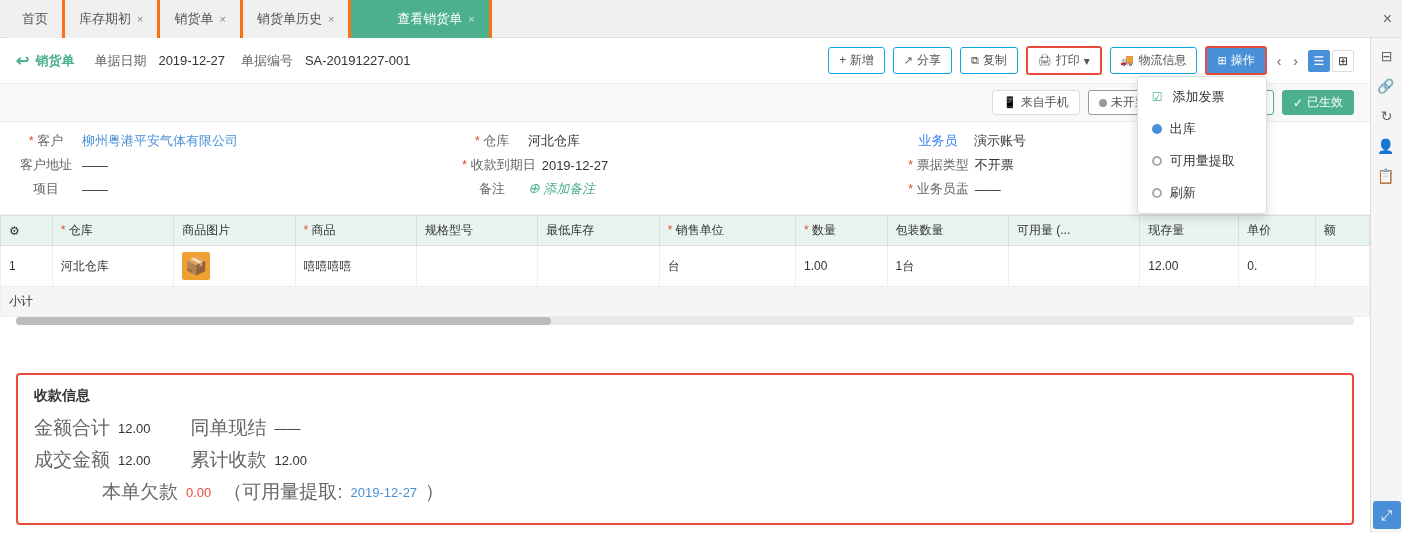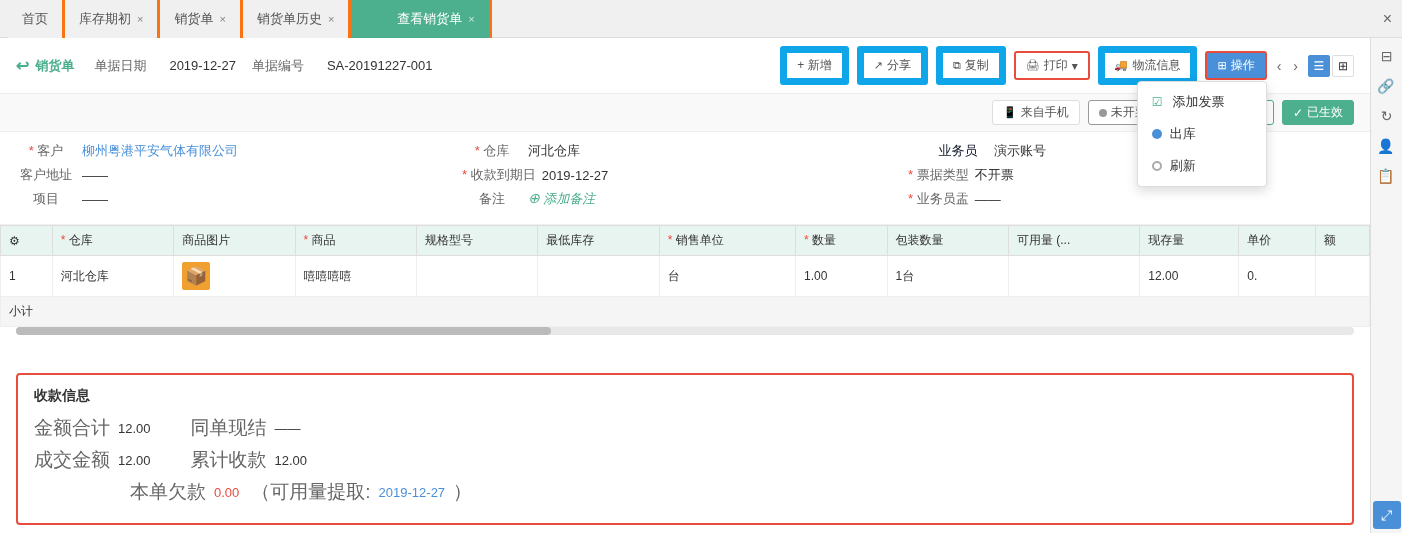--- a/index.html
+++ b/index.html
@@ -32,27 +32,27 @@
       background: #fff; height: calc(533px - 38px); overflow: hidden; display: flex; flex-direction: column;
     }
 
     
     .doc-header {
       display: flex; align-items: center; padding: 8px 16px; border-bottom: 1px solid #eee;
       background: #fff; gap: 20px;
     }
     .doc-title { display: flex; align-items: center; gap: 6px; color: #4caf8e; font-size: 13px; font-weight: bold; }
     .doc-meta { display: flex; align-items: center; gap: 16px; flex: 1; }
-    .doc-meta-item { display: flex; align-items: center; gap: 23px; font-size: 13px; color: #555; }
+    .doc-meta-item { display: flex; align-items: center; gap: 12px; font-size: 13px; color: #555; }
     .doc-meta-label { color: #666; }
     .doc-actions {
       display: flex; align-items: center; gap: 8px;
     }
     .btn-action {
-      display: flex; align-items: center; gap: 4px; padding: 4px 10px; border: 7px solid #0ea5e9;
+      display: flex; align-items: center; gap: 4px; padding: 4px 10px; border: 1px solid #0ea5e9;
       border-radius: 3px; background: #fff; cursor: pointer; font-size: 12px; color: #555;
     }
     .btn-operate {
       background: #4a90d9; color: #fff; border-color: #4a90d9; position: relative;
     }
 
     
     .second-toolbar {
       display: flex; align-items: center; padding: 6px 16px; border-bottom: 1px solid #eee;
       background: #f9f9f9; gap: 8px; justify-content: flex-end;
@@ -245,20 +245,24 @@
             <div class="dropdown-item">
               <span style="font-size:12px; color:#4caf8e; margin-right:2px;">☑</span>
               <span>添加发票</span>
             </div>
             <div class="dropdown-item">
               <span class="dropdown-dot dot-blue"></span>
               <span>出库</span>
             </div>
             <div class="dropdown-item">
               <span style="width:10px; height:10px; border-radius:50%; border:2px solid #aaa; display:inline-block;"></span>
+              <span>可用量提取</span>
+            </div>
+            <div class="dropdown-item">
+              <span style="width:10px; height:10px; border-radius:50%; border:2px solid #aaa; display:inline-block;"></span>
               <span>刷新</span>
             </div>
           </div>
         </div>
         <span class="nav-arrow">‹</span>
         <span class="nav-arrow">›</span>
         <div class="view-toggle">
           <div class="view-btn active">☰</div>
           <div class="view-btn">⊞</div>
         </div>
@@ -289,21 +293,21 @@
       <div class="form-row">
         <div class="form-field">
           <span class="form-label required">客户</span>
           <span class="form-value link">柳州粤港平安气体有限公司</span>
         </div>
         <div class="form-field">
           <span class="form-label required">仓库</span>
           <span class="form-value">河北仓库</span>
         </div>
         <div class="form-field">
-          <span class="form-label" style="color:#0f172a;margin-left:20px;">业务员</span>
+          <span class="form-label" style="color:#3b82f6;">业务员</span>
           <span class="form-value">演示账号</span>
         </div>
       </div>
       <div class="form-row">
         <div class="form-field">
           <span class="form-label">客户地址</span>
           <span class="form-value">——</span>
         </div>
         <div class="form-field">
           <span class="form-label required">收款到期日</span>
@@ -399,21 +403,21 @@
         <div class="payment-item">
           <span class="payment-label">成交金额</span>
           <span class="payment-value">12.00</span>
         </div>
         <div class="payment-item">
           <span class="payment-label">累计收款</span>
           <span class="payment-value">12.00</span>
         </div>
       </div>
       <div class="payment-row">
-        <div class="payment-item" style="margin-left: 96px;">
+        <div class="payment-item" style="margin-left: 68px;">
           <span class="payment-label">本单欠款</span>
           <span class="payment-value red">0.00</span>
           <span class="payment-label" style="margin-left:4px;">（可用量提取:</span>
           <span class="payment-value link">2019-12-27</span>
           <span class="payment-label">）</span>
         </div>
       </div>
     </div>
 
   </div>

